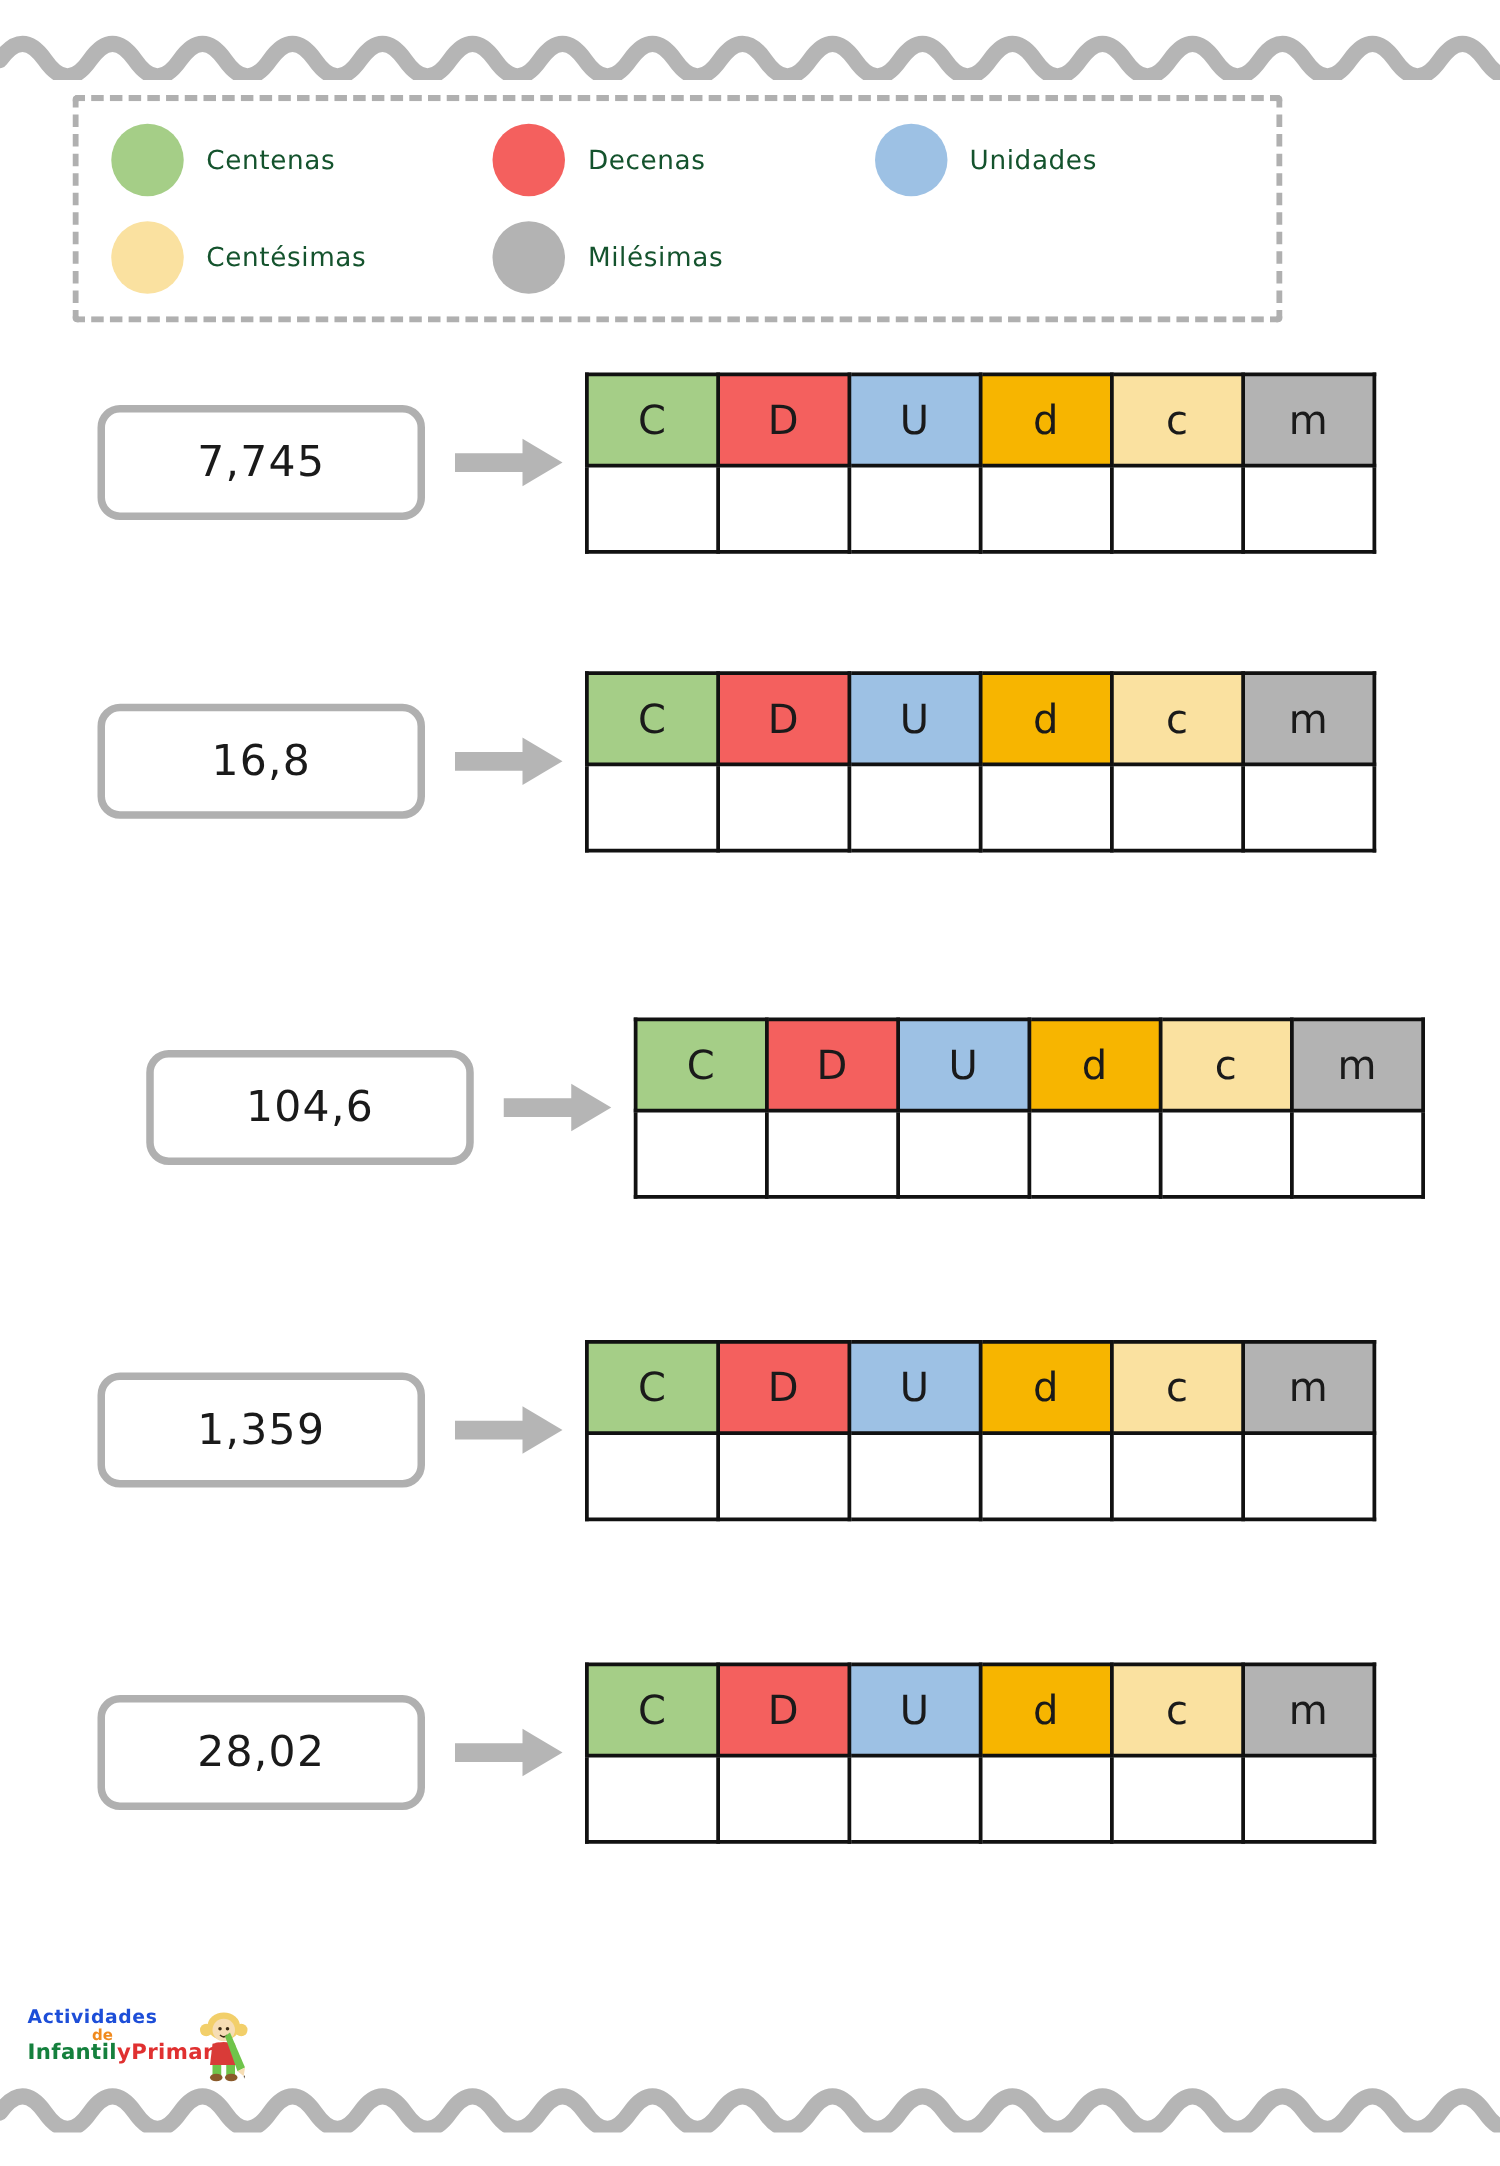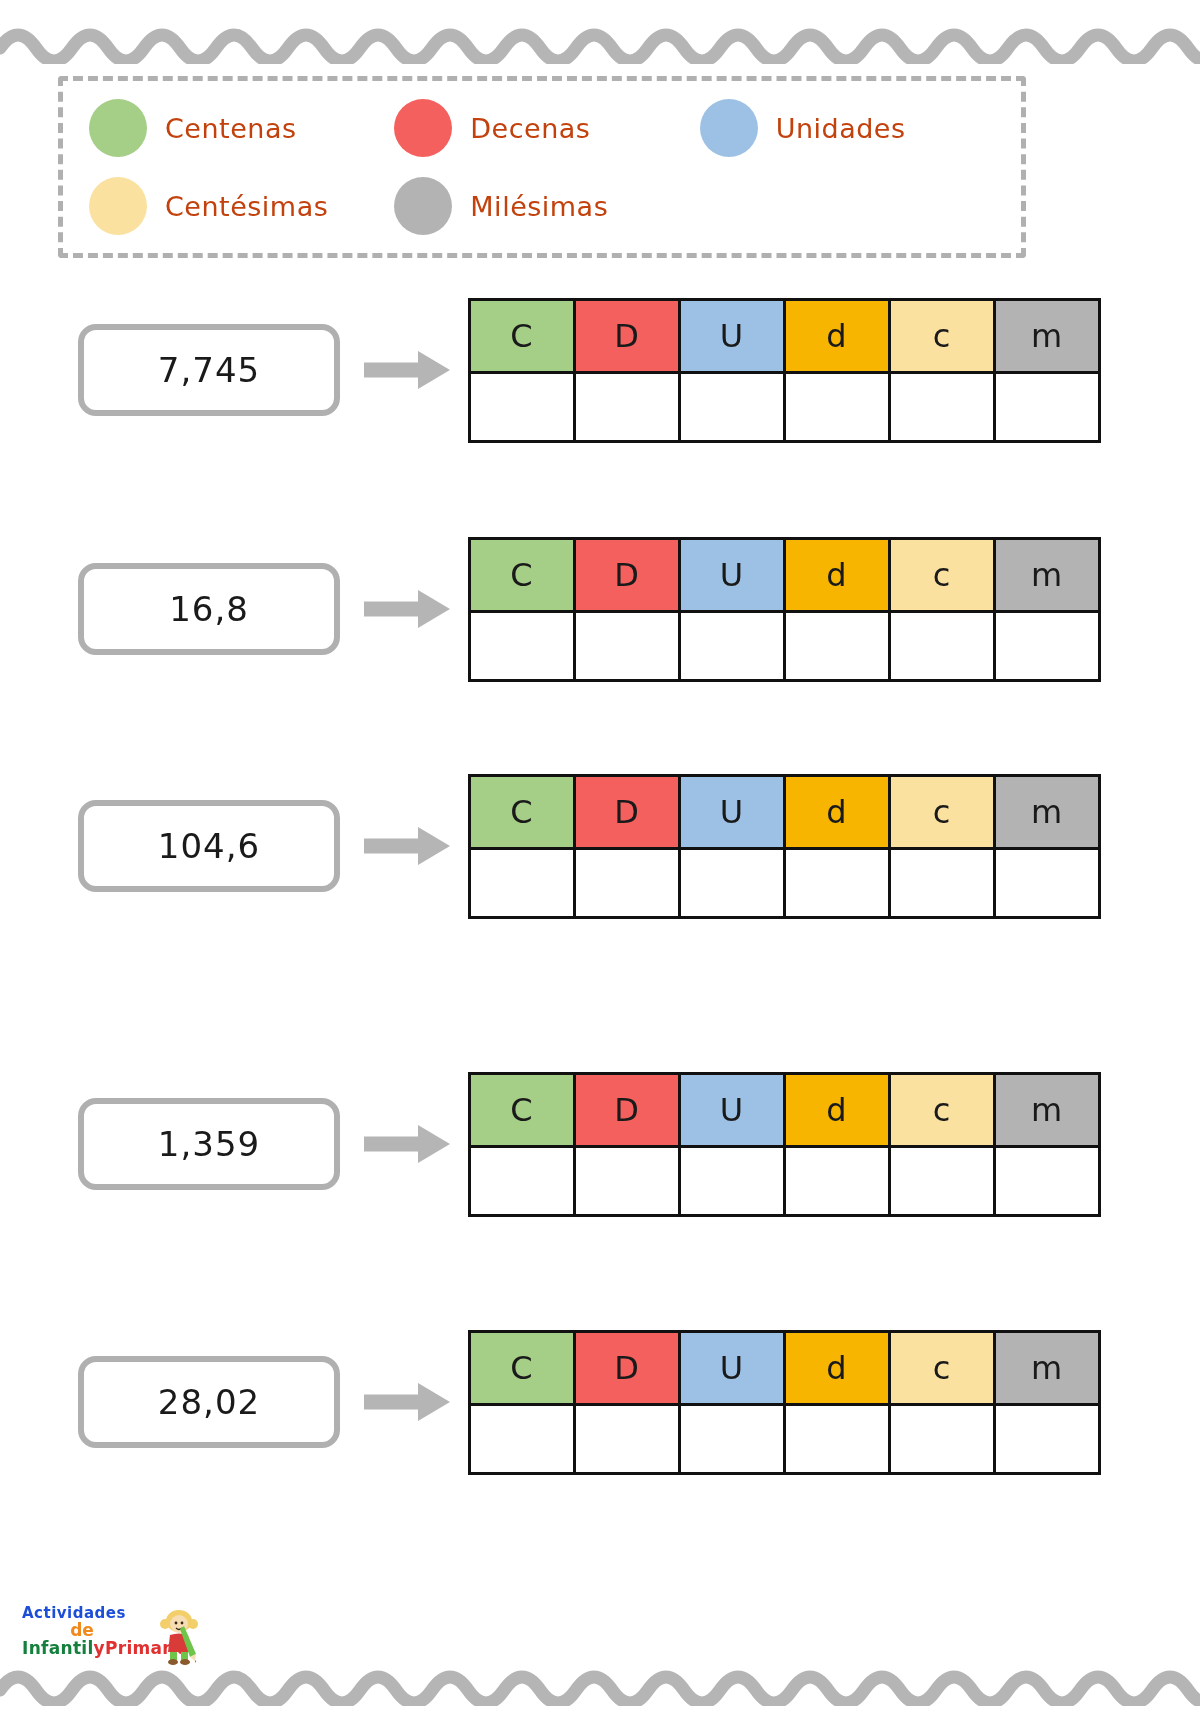--- a/index.html
+++ b/index.html
@@ -38,22 +38,22 @@
     box-sizing:border-box;
   }
   .legend-item{
     display:flex;align-items:center;gap:18px;
   }
   .dot{
     width:58px;height:58px;border-radius:50%;
     flex:0 0 auto;
   }
   .legend-label{
-    font-size:27px;
-    color:#c2410c;
+    font-size:21px;
+    color:#14532d;
     letter-spacing:.5px;
     white-space:nowrap;
   }
 
   
   .row{
     position:absolute;
     left:0;width:1064px;height:150px;
     display:block;
   }
@@ -110,21 +110,21 @@
     left:22px; top:1606px;
     width:190px; height:62px;
   }
   .logo-text{
     position:absolute;left:0;top:0;width:140px;
     font-family:"DejaVu Sans", sans-serif;
     font-weight:bold;
     line-height:1.05;
   }
   .logo-l1{font-size:15px;color:#1d4ed8;letter-spacing:.5px;}
-  .logo-l2{font-size:17px;color:#f08a1e;text-align:center;width:120px;}
+  .logo-l2{font-size:12px;color:#f08a1e;text-align:center;width:120px;}
   .logo-l3{font-size:17px;letter-spacing:.3px;}
   .lg-green{color:#15803d;}
   .lg-dot{color:#e03030;}
   .lg-red{color:#e03030;}
   .logo-kid{
     position:absolute;left:128px;top:2px;width:58px;height:58px;
   }
 </style>
 </head>
 <body>
@@ -224,21 +224,21 @@
       <td></td>
       <td></td>
       <td></td>
       <td></td>
       <td></td>
     </tr>
   </tbody>
     </table>
 </div>
 
-<div class="row" style="top:772px;">
+<div class="row" style="top:812px;margin-left:39px;">
   <div class="numbox">
     <span>104,6</span>
   </div>
   <div class="arrow">
     <svg width="92" height="44" viewBox="0 0 92 44" aria-hidden="true">
       <path d="M2,22 L62,22" stroke="#b5b5b5" stroke-width="15" fill="none"></path>
       <path d="M56,3 L88,22 L56,41 Z" fill="#b5b5b5"></path>
     </svg>
   </div>
   <table class="pvtable">

